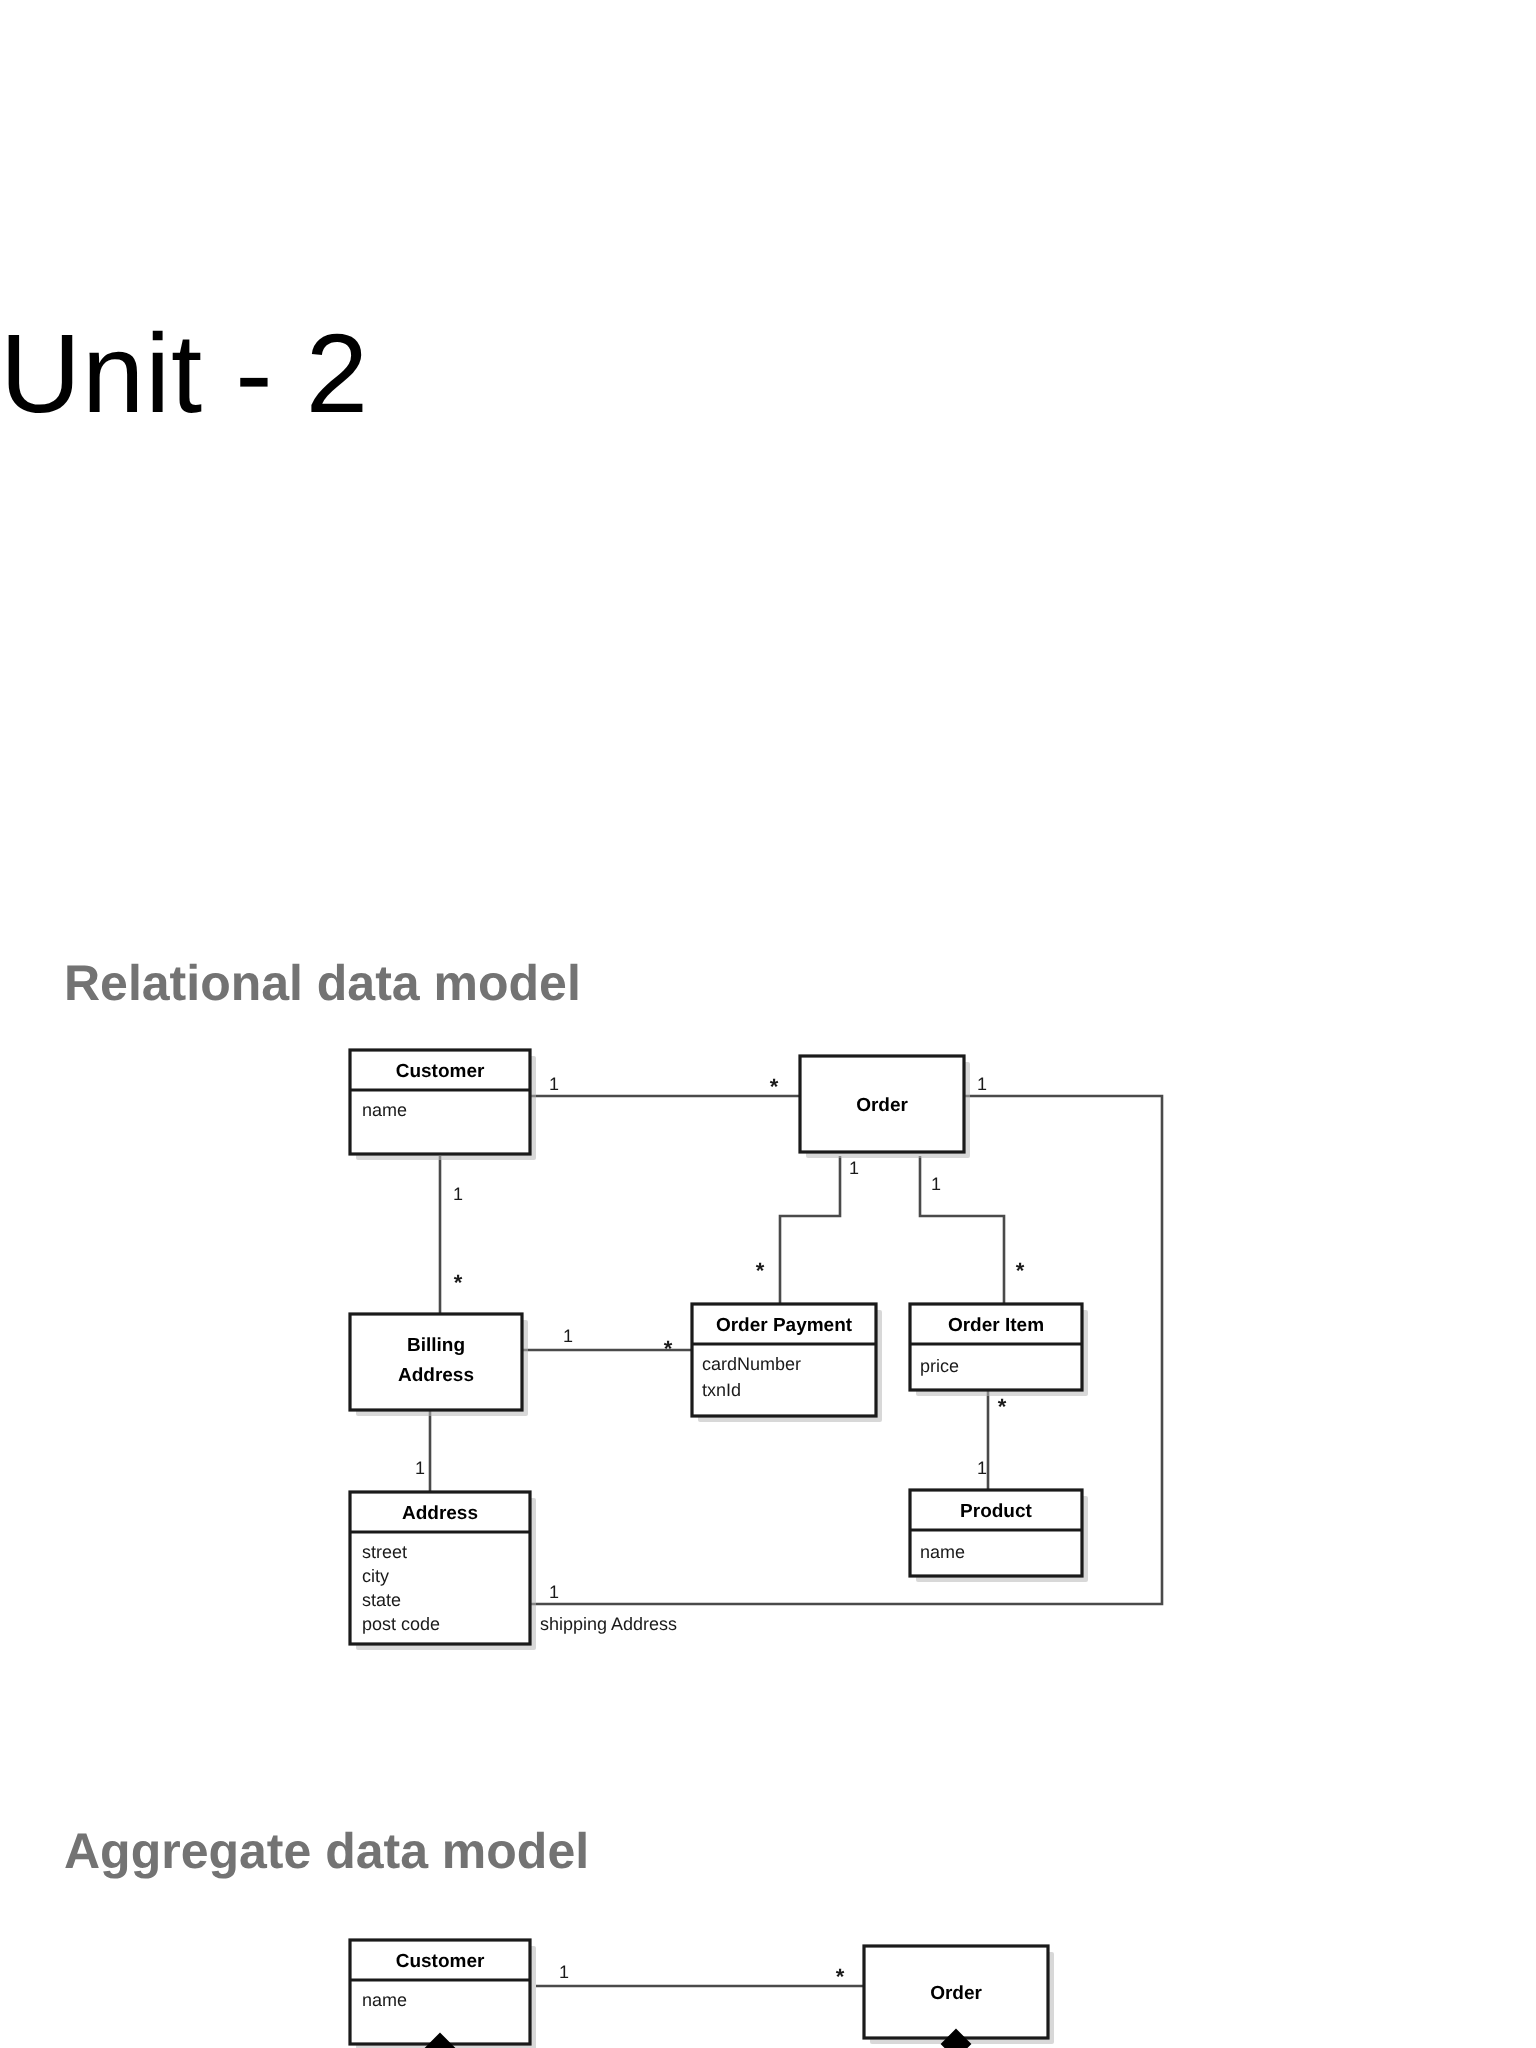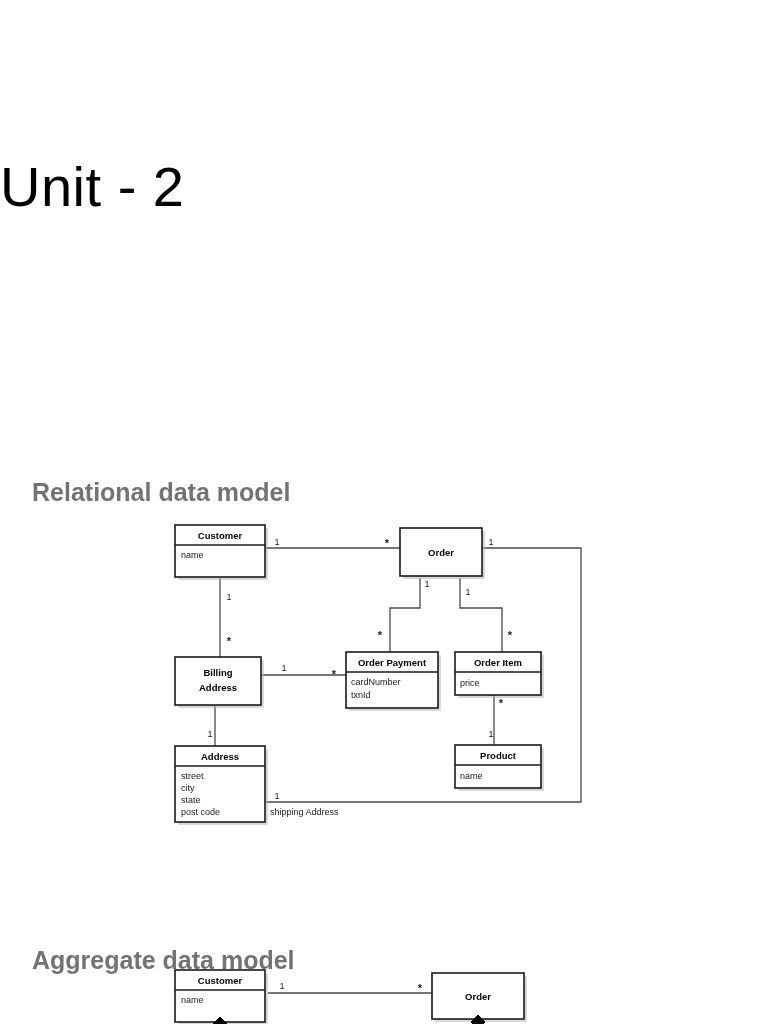--- a/index.html
+++ b/index.html
@@ -33,21 +33,21 @@
   
   .section-heading {
     position: absolute;
     font-size: 25px;
     font-weight: 700;
     color: #737373;
     white-space: nowrap;
     line-height: 1.2;
   }
   #heading-relational { left: 32px; top: 477px; }
-  #heading-aggregate  { left: 32px; top: 911px; margin-top: 34px; }
+  #heading-aggregate  { left: 32px; top: 911px; }
 
   
   .diagram {
     position: absolute;
     overflow: hidden;
   }
   #diagram-relational {
     left: 160px;
     top: 515px;
     width: 440px;

